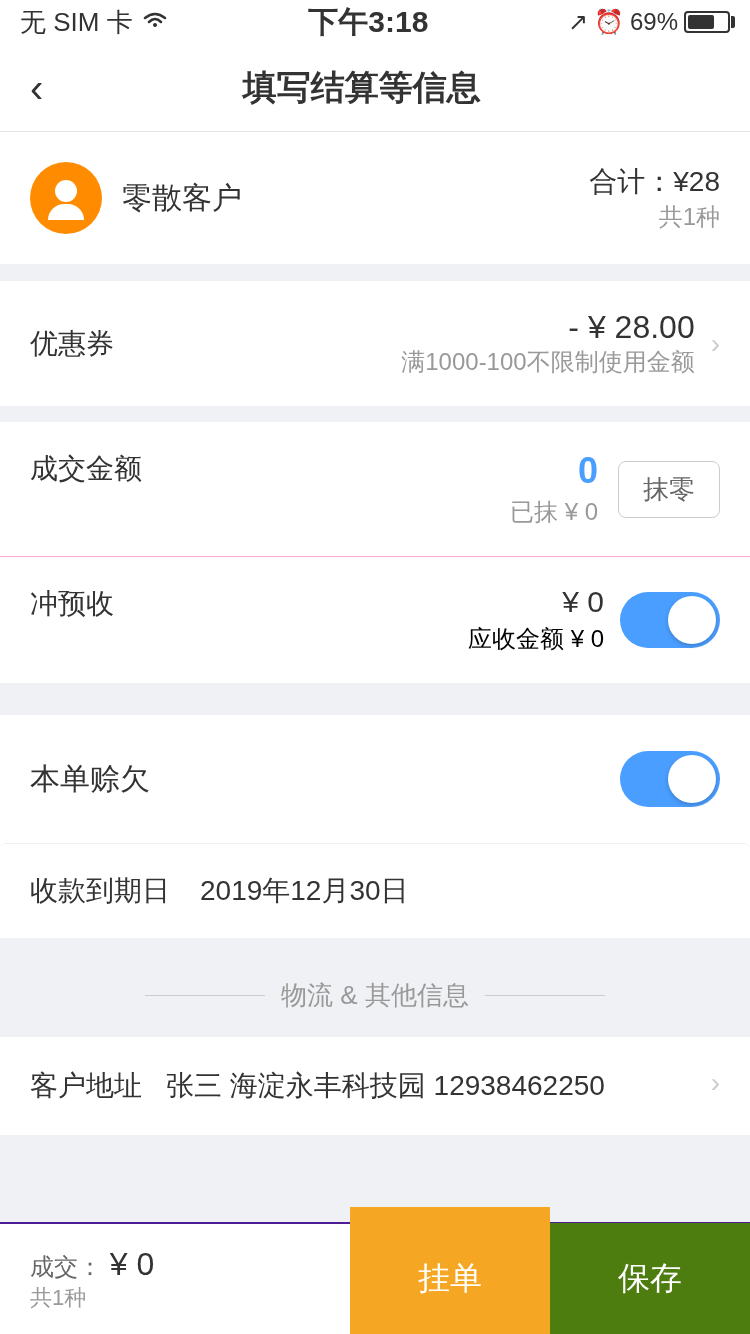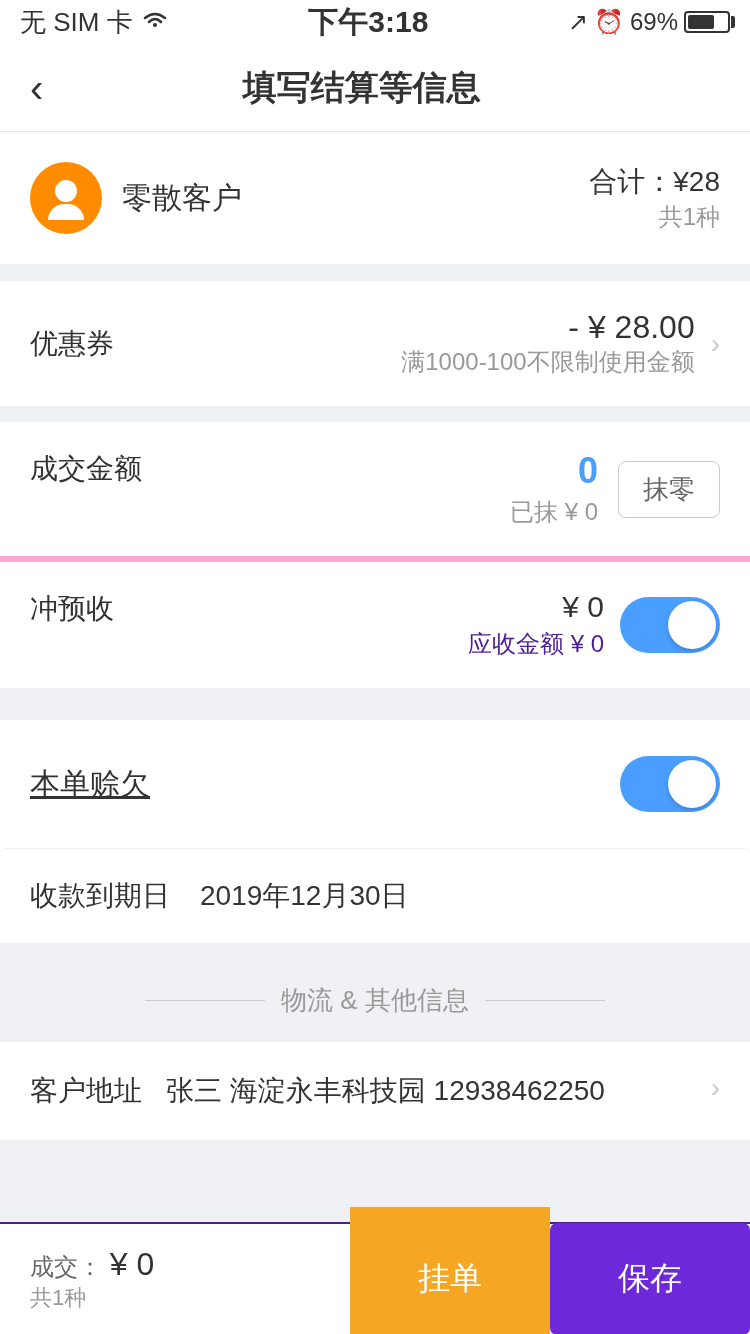--- a/index.html
+++ b/index.html
@@ -233,37 +233,37 @@
       cursor: pointer;
       white-space: nowrap;
     }
 
     
     .prepay-row {
       display: flex;
       align-items: flex-start;
       justify-content: space-between;
       padding: 28px 30px;
-      border-top: 6px solid #f9a8d4;
+      border-top: 1px solid #f9a8d4;
     }
     .prepay-right {
       display: flex;
       align-items: center;
       gap: 16px;
     }
     .prepay-values {
       text-align: right;
     }
     .prepay-value {
       font-size: 30px;
       color: #333;
     }
     .prepay-sub {
       font-size: 24px;
-      color: #4c1d95;
+      color: #000000;
       margin-top: 4px;
     }
 
     
     .toggle {
       width: 100px;
       height: 56px;
       border-radius: 28px;
       background: #4a9eff;
       position: relative;
@@ -288,21 +288,20 @@
     }
     .debt-row {
       display: flex;
       align-items: center;
       justify-content: space-between;
       padding: 36px 30px;
     }
     .debt-label {
       font-size: 30px;
       color: #333;
-      text-decoration: underline;
     }
 
     
     .due-row {
       display: flex;
       align-items: center;
       padding: 28px 30px;
       border-top: 1px solid #f0f0f0;
       gap: 30px;
       border-radius: 6px;
@@ -402,29 +401,28 @@
       align-items: center;
       justify-content: center;
       font-size: 32px;
       color: #fff;
       font-weight: 500;
       cursor: pointer;
     }
     .bottom-btn-save {
       width: 200px;
       height: 112px;
-      background: #6d28d9;
+      background: #4d7c0f;
       display: flex;
       align-items: center;
       justify-content: center;
       font-size: 32px;
       color: #fff;
       font-weight: 500;
       cursor: pointer;
-      border-radius: 7px;
     }
   </style>
 </head>
 <body>
 
 <div class="status-bar">
   <div class="status-left">
     <span>无 SIM 卡</span>
     <span>
       <svg width="28" height="20" viewBox="0 0 28 20">

